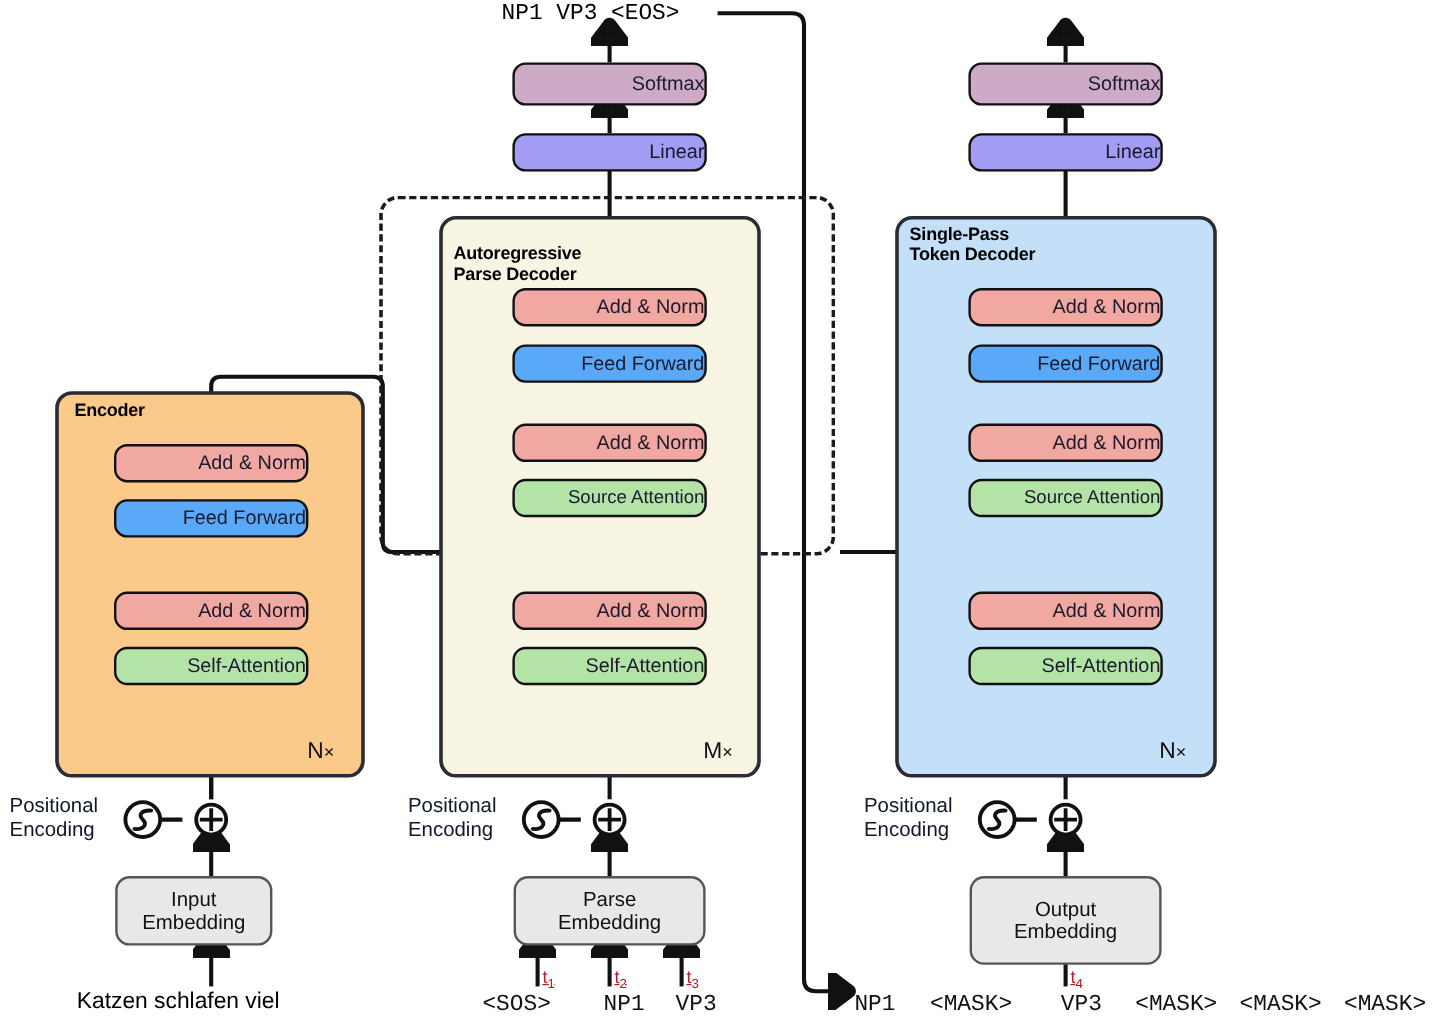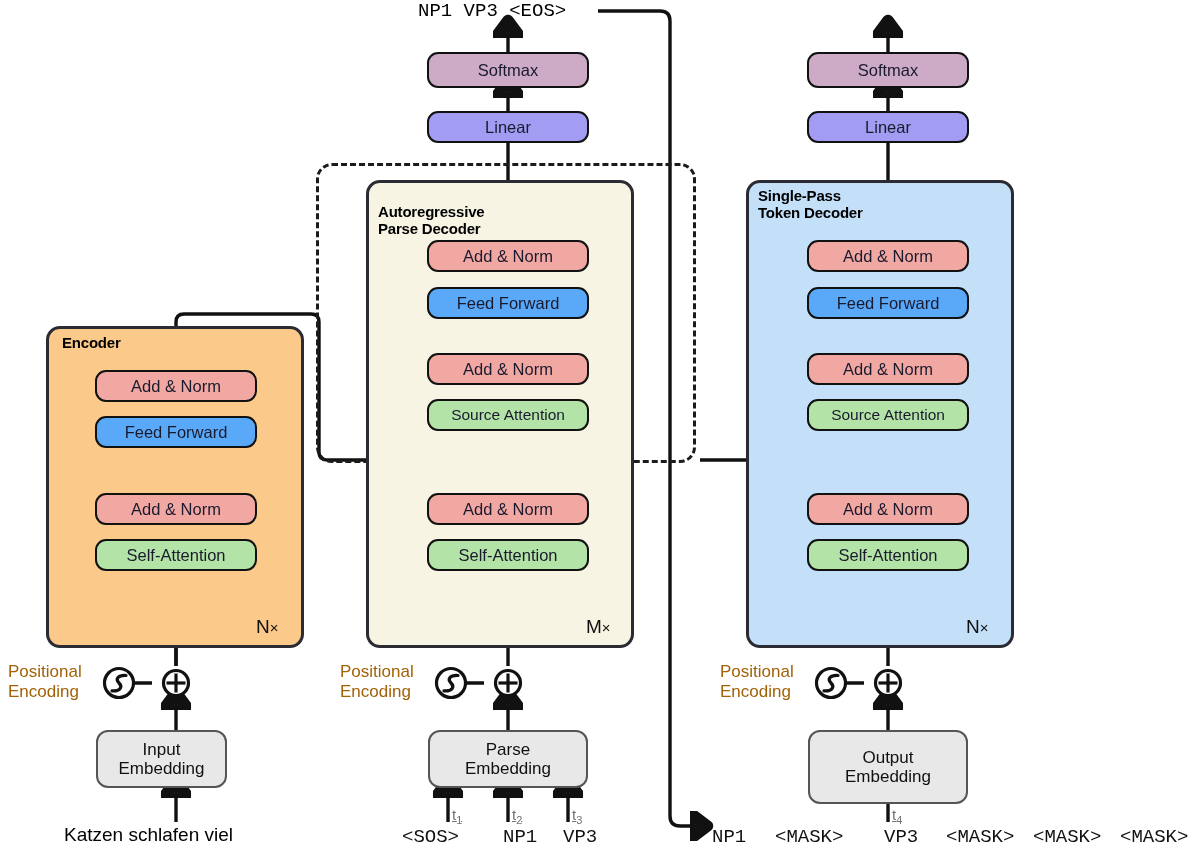--- a/index.html
+++ b/index.html
@@ -12,33 +12,33 @@
   .panel-title{position:absolute;font-weight:bold;font-size:15px;color:#000;line-height:1.12;
                letter-spacing:-0.2px;}
   .panel-rep{position:absolute;font-size:19px;color:#111;}
   .panel-rep .sm{font-size:15px;}
 
   .dashed-box{position:absolute;border:3px dashed #1b1b1b;border-radius:16px;box-sizing:border-box;
               background:transparent;}
 
   
   .pill{position:absolute;border:2.6px solid #111;border-radius:11px;box-sizing:border-box;
-        display:flex;align-items:center;justify-content:center;
+        display:flex;align-items:center;justify-content:flex-end;
         font-size:16.5px;color:#1a1a2e;white-space:nowrap;}
 
   
   .embox{position:absolute;border:2.6px solid #555;border-radius:12px;background:#e8e8e8;
          box-sizing:border-box;display:flex;align-items:center;justify-content:center;
          text-align:center;font-size:17px;color:#111;line-height:1.12;}
 
   
-  .lbl{position:absolute;font-size:17px;color:#a16207;white-space:nowrap;line-height:1.15;}
+  .lbl{position:absolute;font-size:17px;color:#0f172a;white-space:nowrap;line-height:1.15;}
   .lbl-io{position:absolute;font-size:19px;color:#000;white-space:nowrap;}
   .tok{position:absolute;font-size:19px;color:#111;white-space:nowrap;}
-  .tsub{position:absolute;font-size:15px;color:#737373;white-space:nowrap;text-decoration:underline;}
+  .tsub{position:absolute;font-size:15px;color:#b91c1c;white-space:nowrap;text-decoration:underline;}
   .tsub sub{font-size:11px;}
 
   svg.wires{position:absolute;left:0;top:0;width:1200px;height:854px;pointer-events:none;}
   svg.wires path,svg.wires line{fill:none;stroke:#111;stroke-width:3.4;
         stroke-linecap:butt;stroke-linejoin:round;}
   .posenc-sym{position:absolute;}
 </style>
 </head>
 <body>
 

